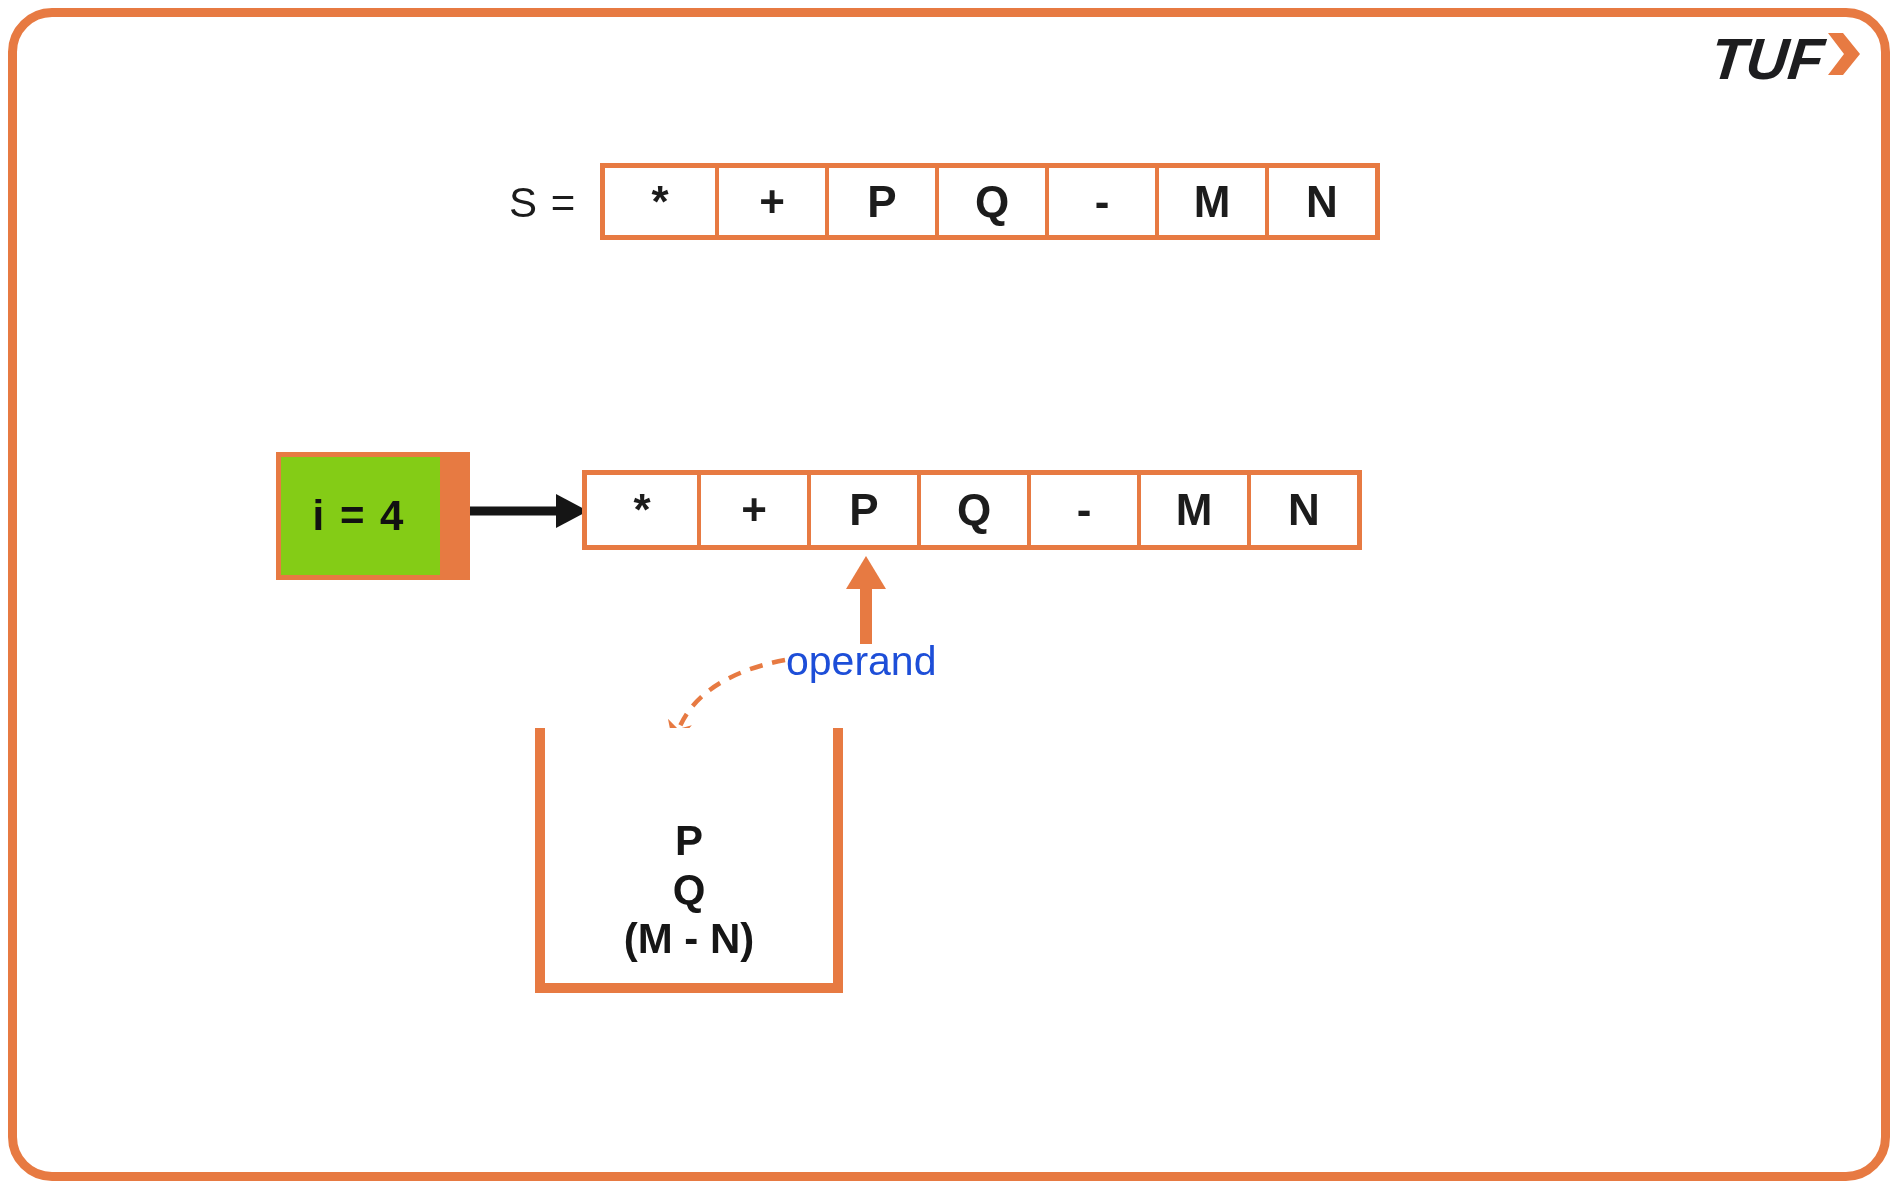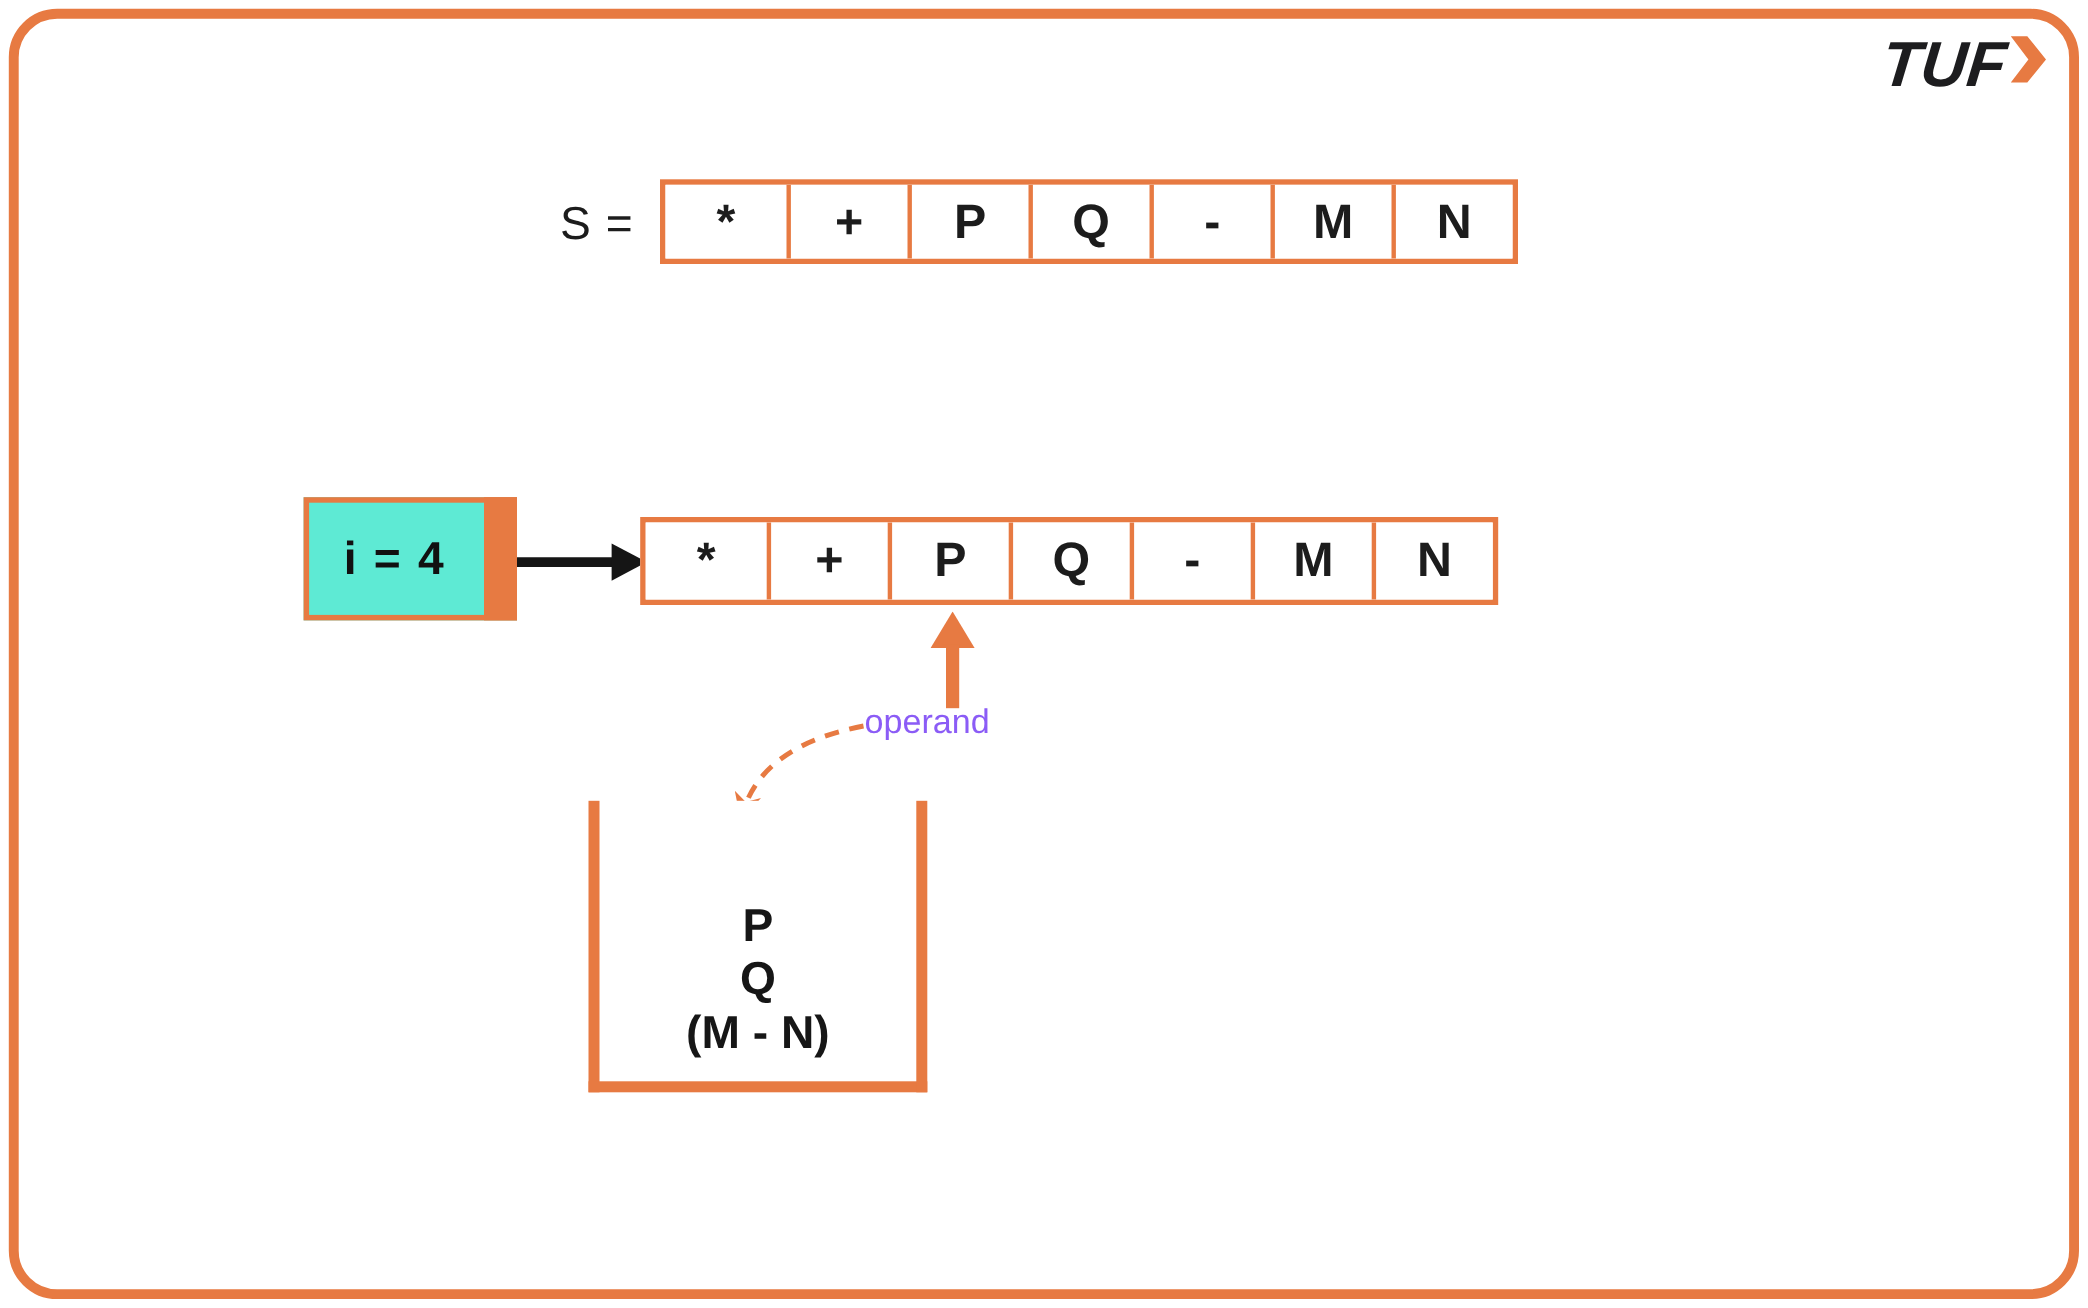--- a/index.html
+++ b/index.html
@@ -70,23 +70,23 @@
     color: #1c1c1c;
     letter-spacing: 1px;
   }
 
   
   .i-box {
     position: absolute;
     left: 276px;
     top: 452px;
     width: 194px;
-    height: 112px;
+    height: 128px;
     border: 5px solid #e77a42;
-    background: #5eead4;
+    background: #84cc16;
   }
   .i-tab {
     position: absolute;
     top: -5px;
     right: -5px;
     bottom: -5px;
     width: 30px;
     background: #e77a42;
   }
   .i-label {
@@ -102,23 +102,23 @@
     letter-spacing: 2px;
   }
 
   .svg-abs { position: absolute; }
 
   
   .operand-label {
     position: absolute;
     left: 786px;
     top: 638px;
-    font-size: 31px;
+    font-size: 41px;
     font-weight: 500;
-    color: #8b5cf6;
+    color: #1d4ed8;
   }
 
   
   .stack {
     position: absolute;
     left: 535px;
     top: 728px;
     width: 308px;
     height: 265px;
     border-left: 10px solid #e77a42;

